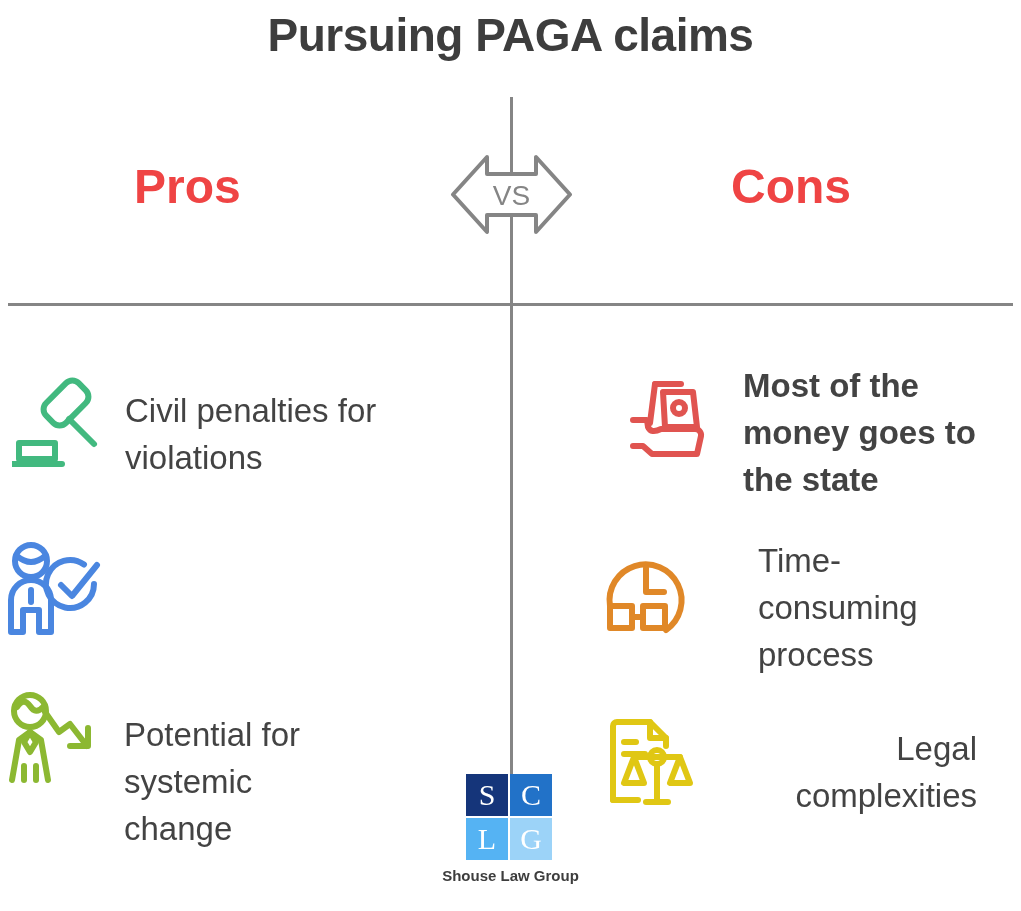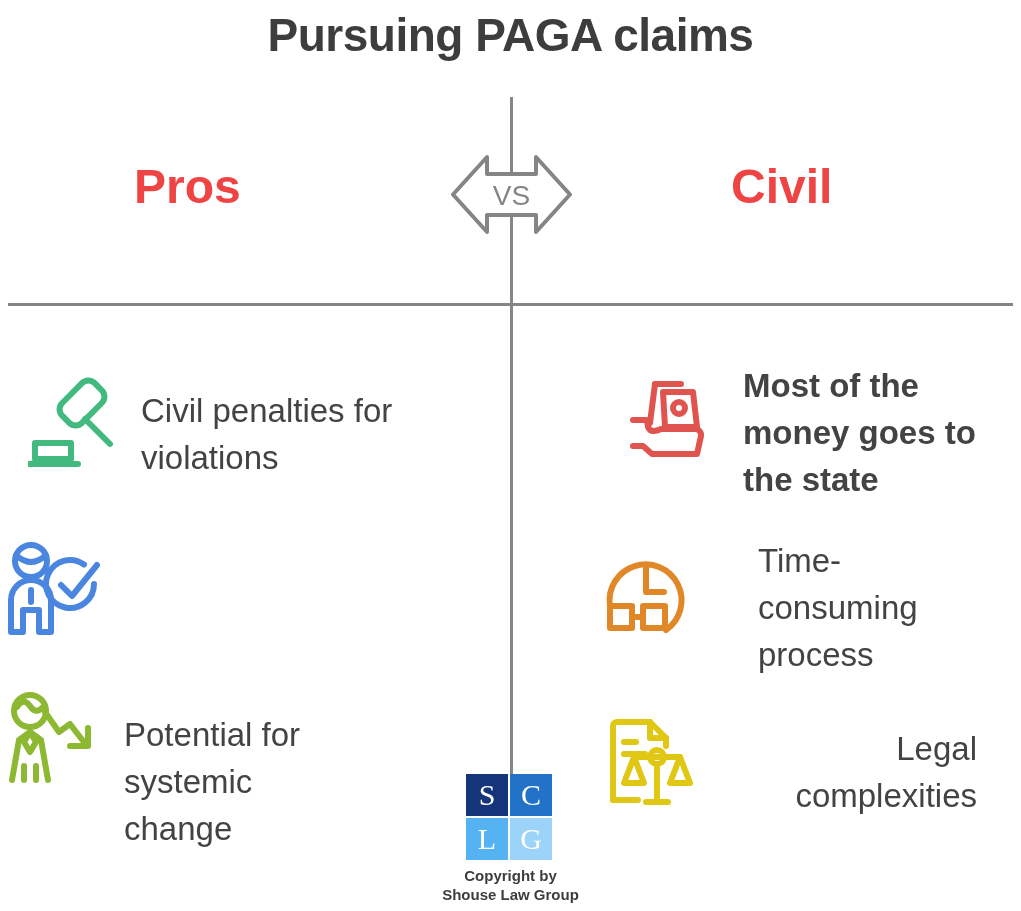--- a/index.html
+++ b/index.html
@@ -81,21 +81,21 @@
     height: 96px;
   }
   .item-icon svg { display: block; }
   .item-text {
     font-size: 33px;
     line-height: 1.42;
     color: #434343;
   }
 
   
-  .pros-1 { left: 28px;  top: 374px; justify-content: flex-end; }
+  .pros-1 { left: 12px;  top: 374px; justify-content: flex-end; }
   .pros-2 { left: 6px;   top: 540px; }
   .pros-3 { left: 2px;   top: 688px; }
   .pros-1 .item-text { margin-left: 17px; margin-top: 14px; width: 270px; }
   .pros-2 .item-text { margin-left: 22px; margin-top: 12px; width: 270px; }
   .pros-3 .item-text { margin-left: 26px; margin-top: 24px;  width: 240px; }
 
   
   .cons-1 { left: 619px; top: 370px; font-weight: bold; }
   .cons-2 { left: 598px; top: 544px; gap: 36px; }
   .cons-3 { left: 598px; top: 712px; text-align: right; }
@@ -154,21 +154,21 @@
 <div class="v-line"></div>
 
 <div class="vs-badge">
   <svg width="129" height="103" viewBox="0 0 129 103">
     <path d="M40 14 L6 51.5 L40 89 L40 72 L89 72 L89 89 L123 51.5 L89 14 L89 31 L40 31 Z" fill="#ffffff" stroke="#858585" stroke-width="4" stroke-linejoin="round"></path>
     <text x="64.5" y="62" text-anchor="middle" font-family="Liberation Sans, sans-serif" font-size="28" fill="#858585">VS</text>
   </svg>
 </div>
 
 <div class="col-head pros">Pros</div>
-<div class="col-head cons">Civil</div>
+<div class="col-head cons">Cons</div>
 
 <div class="h-line"></div>
 
 <div class="item pros-1">
   <span class="item-icon">
     <svg width="96" height="96" viewBox="0 0 96 96">
       <g fill="none" stroke="#42b97f" stroke-width="6" stroke-linecap="round" stroke-linejoin="round">
         <rect x="40" y="6" width="28" height="46" rx="9" transform="rotate(45 54 29)"></rect>
         <line x1="57" y1="45" x2="82" y2="70"></line>
         <rect x="7" y="69" width="36" height="16"></rect>
@@ -266,15 +266,14 @@
 <div class="logo-wrap">
   <div class="logo-grid">
     <div class="logo-cell logo-s">S</div>
     <div class="logo-cell logo-c">C</div>
     <div class="logo-cell logo-l">L</div>
     <div class="logo-cell logo-g">G</div>
   </div>
 </div>
 
 <div class="copyright">
-  <div>Copyright by</div>
   <div>Shouse Law Group</div>
 </div>
 
 </body></html>

